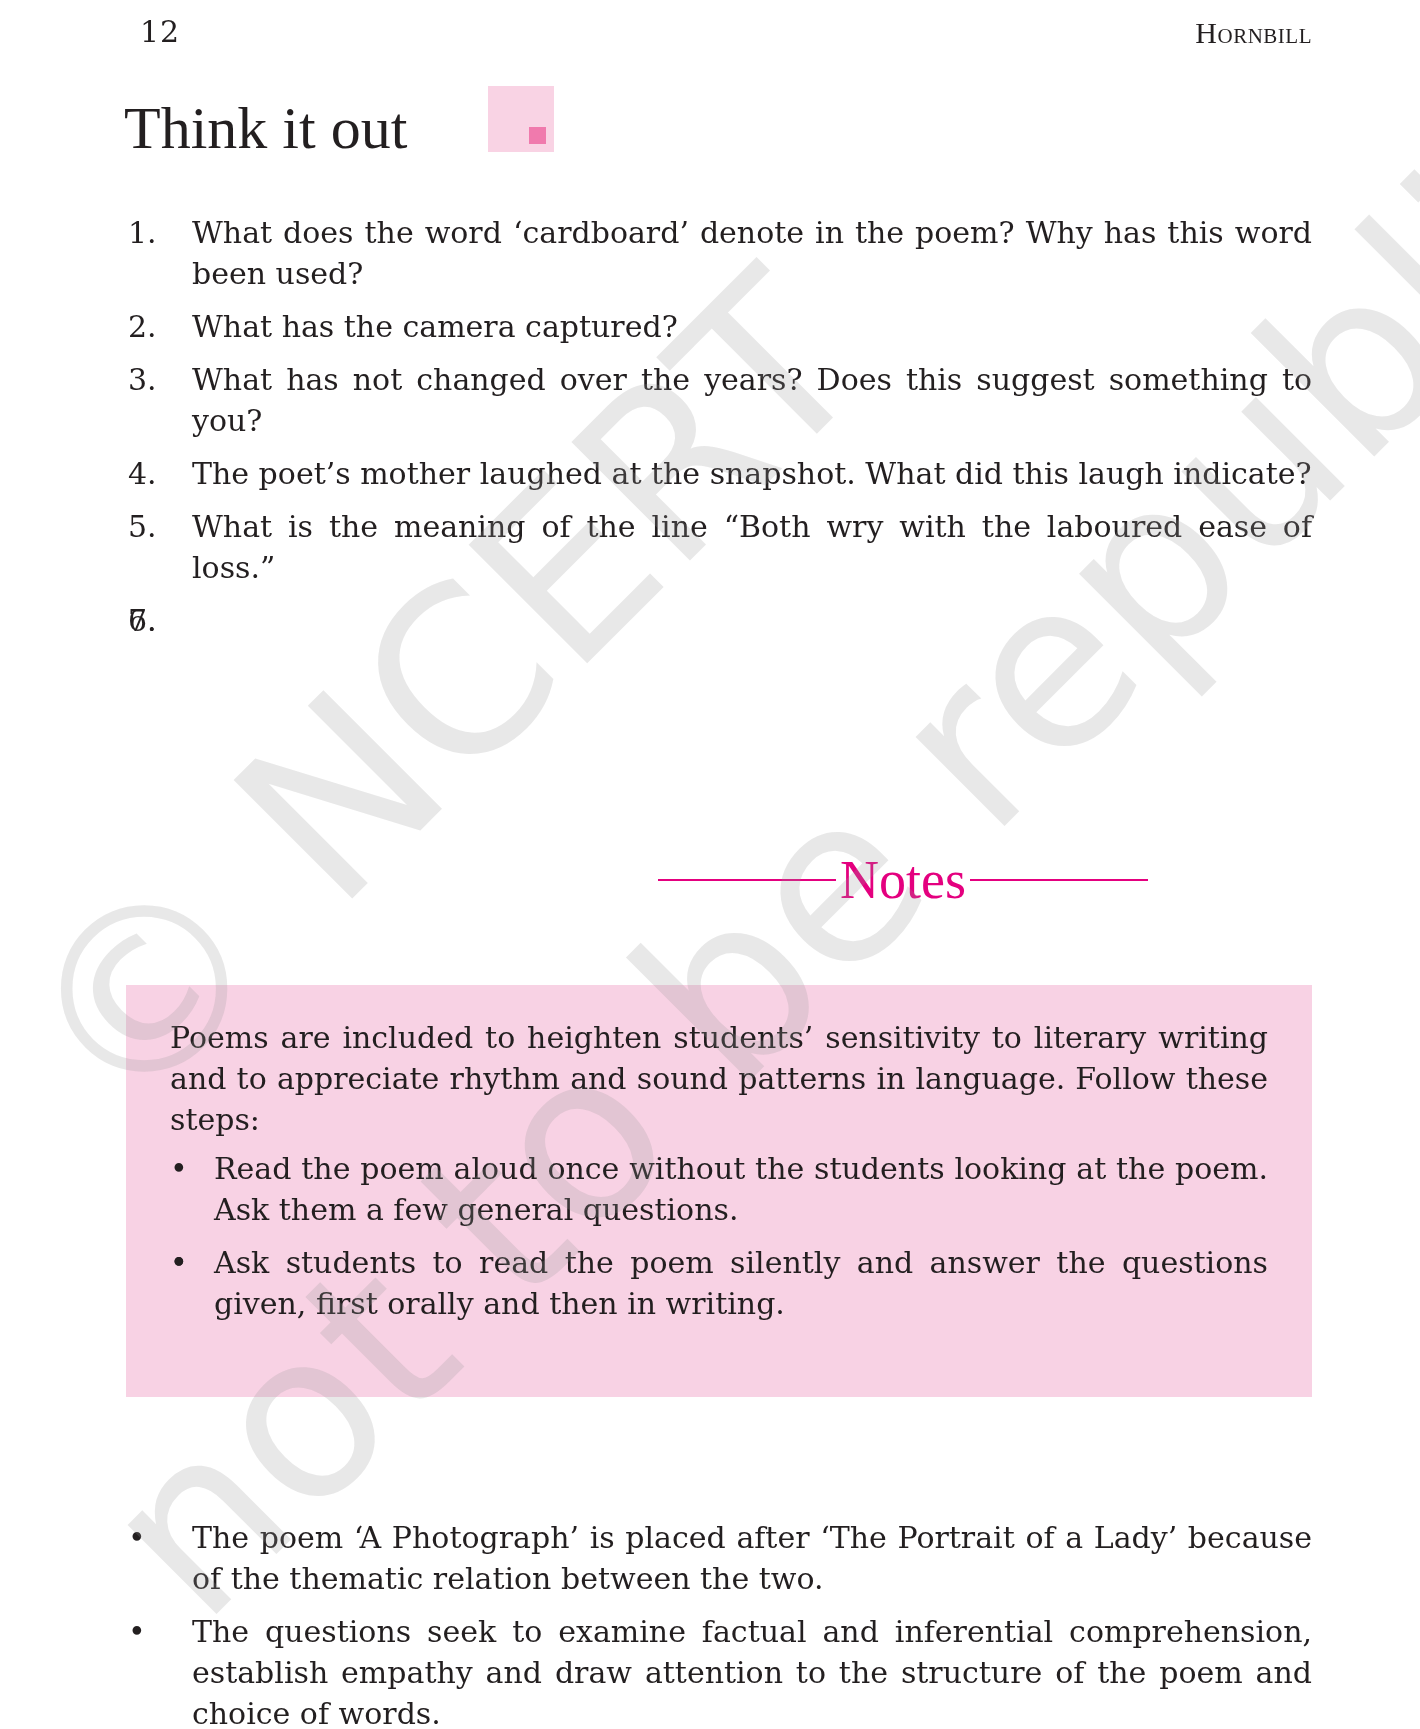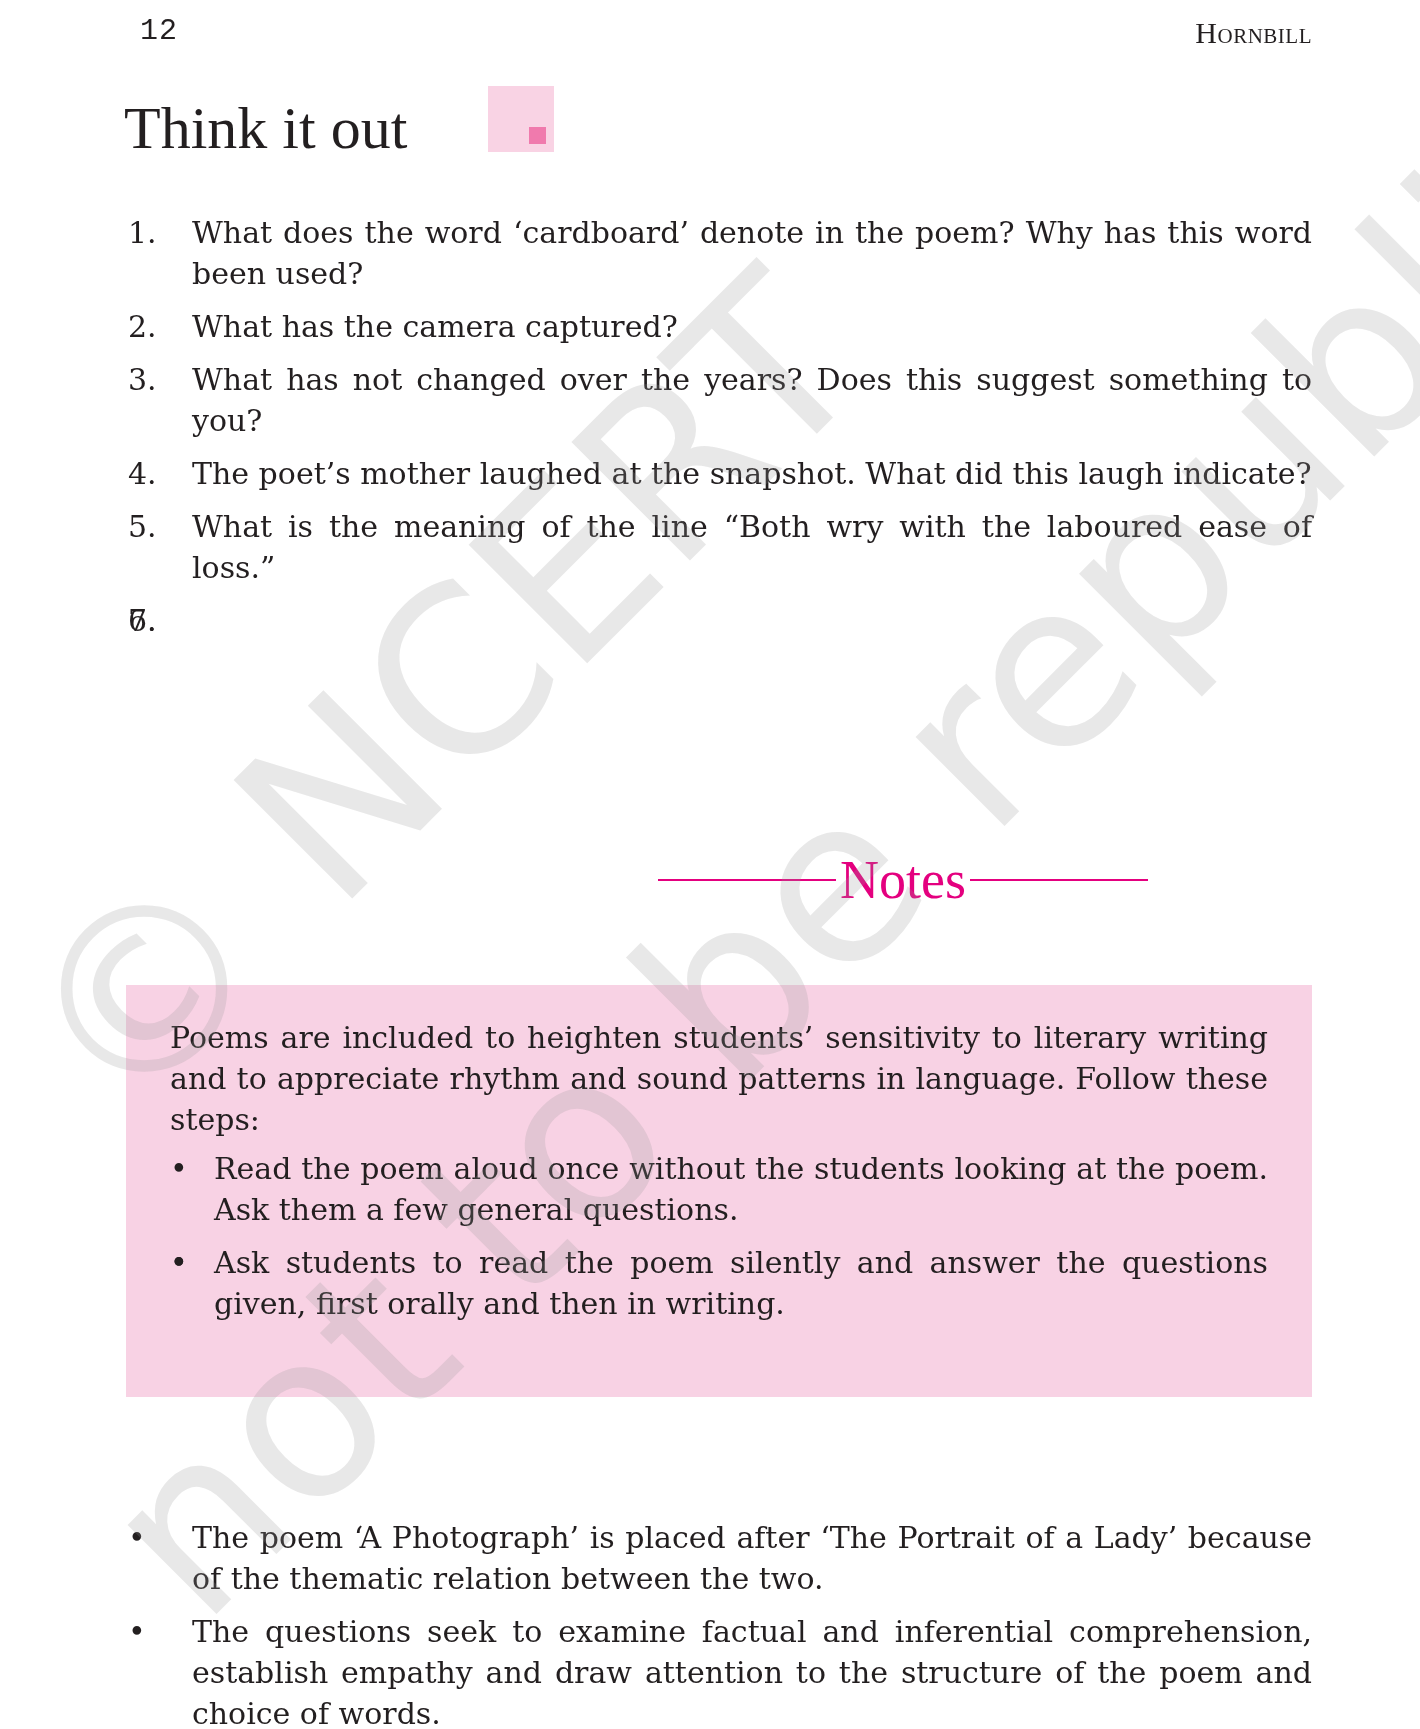--- a/index.html
+++ b/index.html
@@ -3,21 +3,21 @@
 <meta charset="utf-8">
 <style>
   html, body { margin: 0; padding: 0; }
   body {
     width: 1420px; height: 1729px; overflow: hidden; position: relative;
     background: #ffffff; color: #231f20;
     font-family: "DejaVu Serif", "Liberation Serif", serif;
   }
   .page-number {
     position: absolute; left: 140px; top: 14px;
-    font-size: 30px; letter-spacing: 1px; font-family: Liberation Mono, monospace;
+    font-size: 30px; letter-spacing: 1px;
   }
   .running-head {
     position: absolute; right: 108px; top: 16px;
     font-family: Liberation Serif, serif; font-size: 30px;
     font-variant: small-caps; letter-spacing: 0.5px;
   }
   .section-title {
     position: absolute; left: 124px; top: 94px;
     font-family: Liberation Serif, serif; font-size: 60px; font-weight: normal;
     margin: 0;

